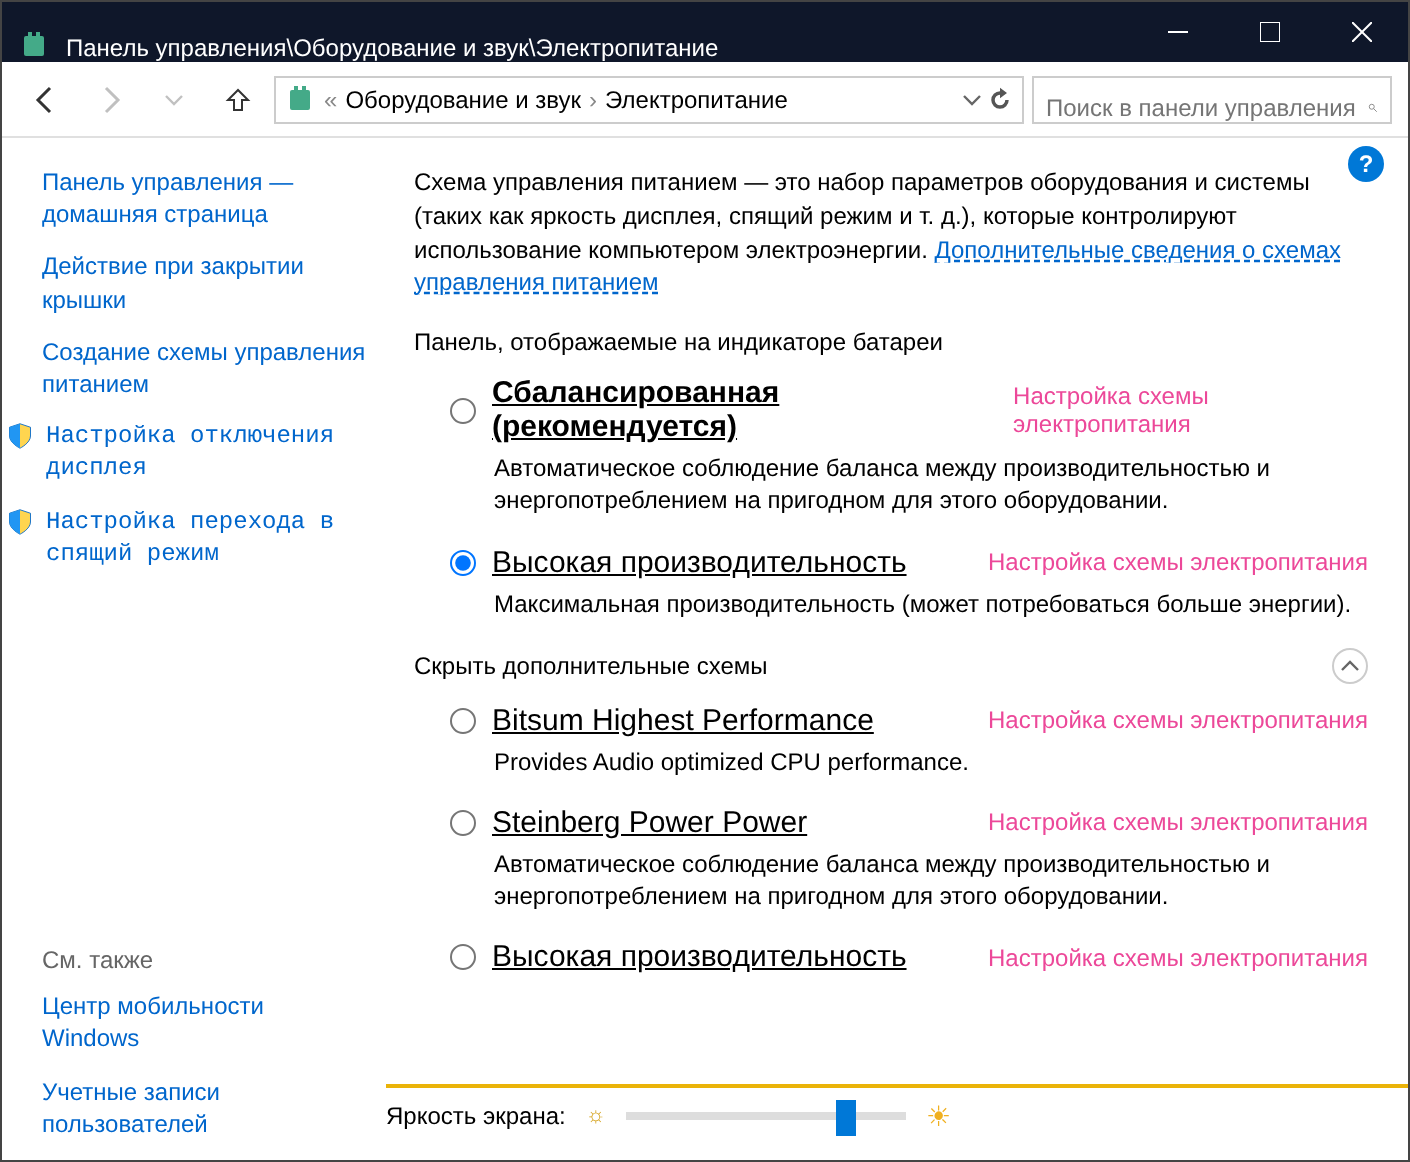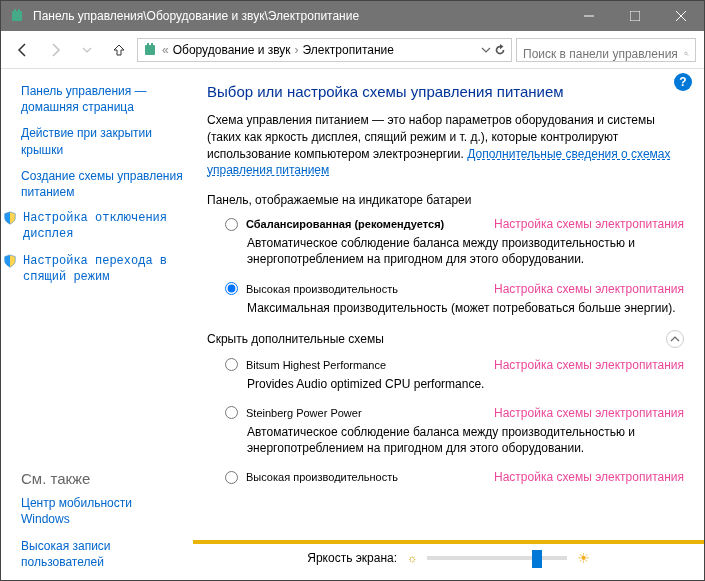--- a/index.html
+++ b/index.html
@@ -1,19 +1,19 @@
 <!DOCTYPE html>
 <html><head>
 <meta charset="utf-8">
 <style>
   * { box-sizing: border-box; margin: 0; padding: 0; }
   body { font-family: "Segoe UI", Tahoma, sans-serif; font-size: 12px; color: #000; background: #fff; width: 705px; height: 581px; overflow: hidden; border: 1px solid #444; }
   
   
-  .titlebar { height: 30px; background: #737373; color: #fff; display: flex; align-items: center; padding-left: 8px; }
+  .titlebar { height: 30px; background: #0f172a; color: #fff; display: flex; align-items: flex-end; padding-left: 8px; }
   .titlebar-icon { width: 16px; height: 16px; margin-right: 8px; }
   .titlebar-text { flex: 1; font-size: 12px; }
   .titlebar-btns { display: flex; }
   .titlebar-btn { width: 46px; height: 30px; display: flex; align-items: center; justify-content: center; color: #fff; }
   
   
   .addressbar { height: 38px; background: #fff; border-bottom: 1px solid #e0e0e0; display: flex; align-items: center; padding: 0 8px; gap: 4px; }
   .nav-btn { width: 28px; height: 28px; display: flex; align-items: center; justify-content: center; color: #555; }
   .nav-btn.disabled { opacity: 0.3; }
   .breadcrumb { flex: 1; height: 24px; border: 1px solid #ccc; display: flex; align-items: center; padding: 0 4px; gap: 4px; font-size: 12px; }
@@ -26,41 +26,41 @@
   
   .body { display: flex; height: calc(100% - 68px); }
   
   
   .sidebar { width: 192px; padding: 14px 10px 10px 20px; font-size: 12px; position: relative; }
   .sidebar-link { color: #0066cc; display: block; margin-bottom: 10px; line-height: 1.35; cursor: pointer; }
   .sidebar-link.highlighted { border: 2px solid #d22; padding: 4px 6px; margin-left: -8px; margin-right: -4px; }
   .sidebar-link-with-icon { display: flex; align-items: flex-start; gap: 6px; margin-left: -18px; padding-left: 0; font-family: Liberation Mono, monospace; }
   .sidebar-link-with-icon .icon { width: 14px; height: 14px; flex-shrink: 0; margin-top: 1px; }
   .sidebar-bottom { position: absolute; bottom: 10px; left: 20px; right: 10px; }
-  .see-also { color: #666; font-size: 15px; margin-bottom: 8px; }
+  .see-also { color: #666; font-size: 12px; margin-bottom: 8px; }
   
   
   .main { flex: 1; padding: 14px 20px 0 14px; position: relative; overflow: hidden; }
   .help-icon { position: absolute; top: 4px; right: 12px; width: 18px; height: 18px; background: #0078d7; color: #fff; border-radius: 50%; display: flex; align-items: center; justify-content: center; font-size: 12px; font-weight: bold; }
   .page-title { color: #003399; font-size: 15px; font-weight: 400; margin-bottom: 12px; }
   .page-desc { font-size: 12px; color: #000; line-height: 1.4; margin-bottom: 14px; }
   .page-desc a { color: #0066cc; text-decoration: underline; text-decoration-style: dashed; }
   
   .section-header { font-size: 12px; color: #000; margin-bottom: 10px; display: flex; align-items: center; }
   .section-header .expand-btn { margin-left: auto; width: 18px; height: 18px; border: 1px solid #ccc; border-radius: 50%; display: flex; align-items: center; justify-content: center; }
   
   .plan { margin: 0 0 14px 18px; }
   .plan-row { display: flex; align-items: center; gap: 8px; }
   .plan-row input[type=radio] { width: 13px; height: 13px; }
-  .plan-name { font-size: 11px; }
+  .plan-name { font-size: 15px; text-decoration: underline; }
   .plan-name.bold { font-weight: 600; }
   .plan-config { margin-left: auto; color: #ec4899; font-size: 12px; cursor: pointer; }
   .plan-desc { font-size: 12px; color: #000; margin: 4px 0 0 22px; line-height: 1.35; }
   
-  .brightness-row { position: absolute; bottom: 8px; left: 0; right: 0; display: flex; align-items: center; justify-content: center; gap: 10px; font-size: 12px; padding: 6px 0; border-top: 4px solid #eab308; }
+  .brightness-row { position: absolute; bottom: 8px; left: 0; right: 0; display: flex; align-items: center; justify-content: flex-start; gap: 10px; font-size: 12px; padding: 6px 0; border-top: 2px solid #eab308; }
   .slider { width: 140px; height: 4px; background: #ddd; position: relative; }
   .slider-thumb { position: absolute; top: -6px; width: 10px; height: 18px; background: #0078d7; left: 75%; }
   .sun-icon { font-size: 14px; }
   .sun-icon.dim { color: #d4a017; font-size: 11px; }
   .sun-icon.bright { color: #f0b020; }
 </style>
 </head>
 <body>
 
 <div class="titlebar">
@@ -156,27 +156,26 @@
       <svg class="icon" viewBox="0 0 16 16">
           <path d="M8 1 L14 3 L14 8 C14 12 8 15 8 15 C8 15 2 12 2 8 L2 3 Z" fill="#ffd54f" stroke="#0066cc" stroke-width="0.5"></path>
           <path d="M8 1 L8 15 C8 15 2 12 2 8 L2 3 Z" fill="#2196f3"></path>
         </svg>
       <span>Настройка перехода в спящий режим</span>
     </a>
 
     <div class="sidebar-bottom">
       <div class="see-also">См. также</div>
       <a class="sidebar-link">Центр мобильности Windows</a>
-      <a class="sidebar-link" style="margin-bottom:0">Высокая записи пользователей</a>
+      <a class="sidebar-link" style="margin-bottom:0">Учетные записи пользователей</a>
     </div>
   </div>
 
   <div class="main">
     <div class="help-icon">?</div>
-    <h1 class="page-title">Выбор или настройка схемы управления питанием</h1>
     <p class="page-desc">
       <span>Схема управления питанием — это набор параметров оборудования и системы (таких как яркость дисплея, спящий режим и т. д.), которые контролируют использование компьютером электроэнергии. </span><a>Дополнительные сведения о схемах управления питанием</a>
     </p>
 
     <div class="section-header">
       <span>Панель, отображаемые на индикаторе батареи</span>
     </div>
     <div id="plans-battery">
         <div class="plan">
           <div class="plan-row">

